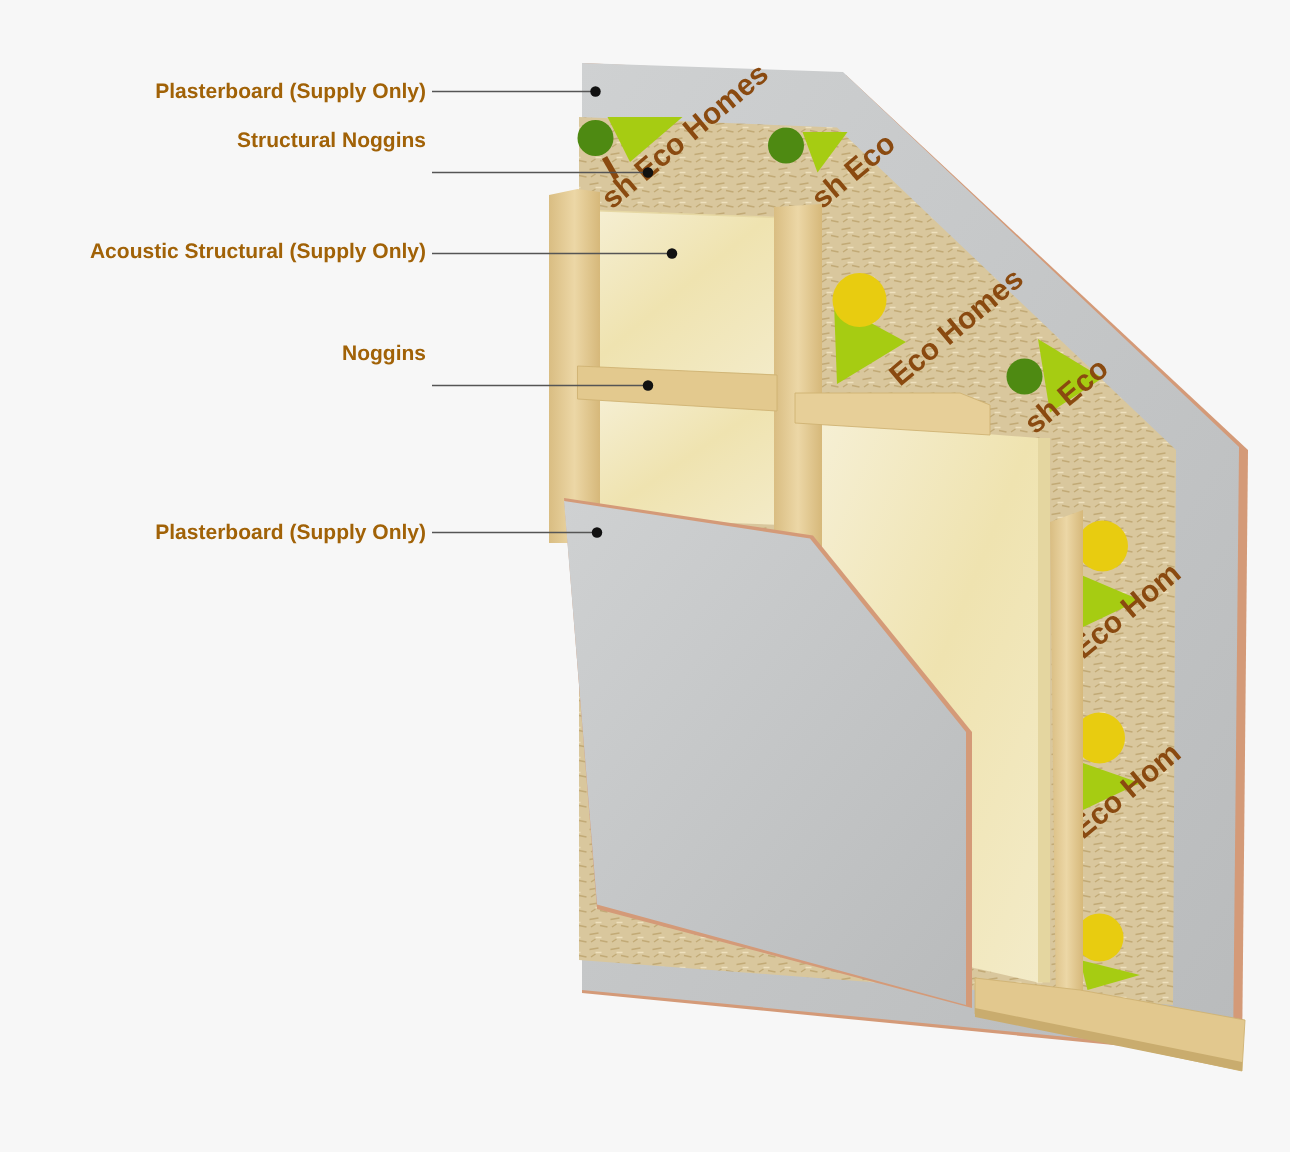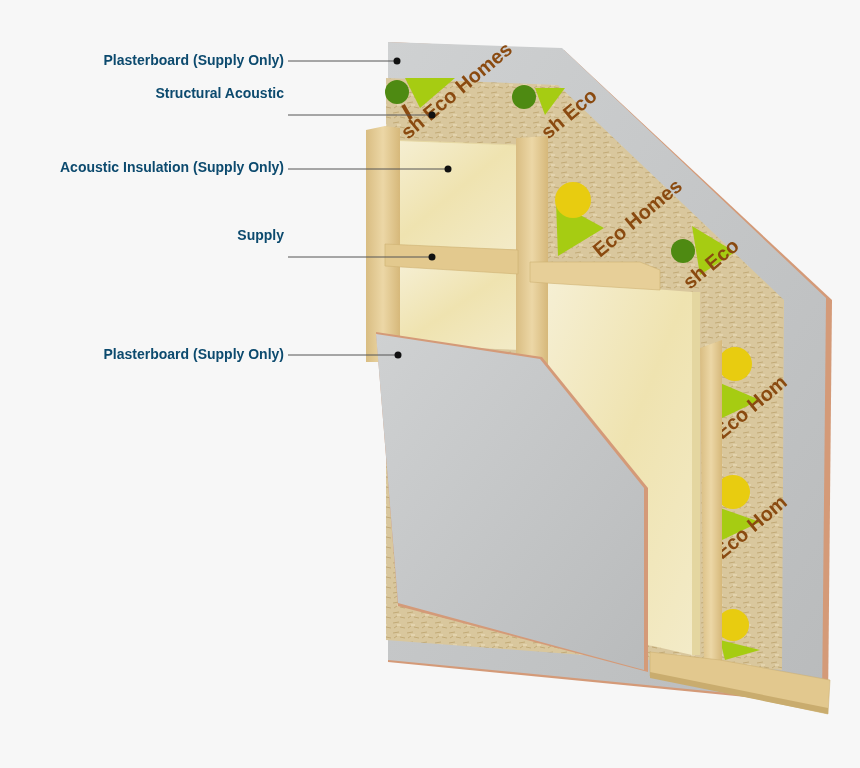--- a/index.html
+++ b/index.html
@@ -1,35 +1,35 @@
 <!DOCTYPE html>
 <html><head>
 <meta charset="utf-8">
 <style>
   html, body { margin:0; padding:0; }
   body { width:860px; height:768px; background:#f7f7f7; position:relative; overflow:hidden;
          font-family:"Liberation Sans", sans-serif; }
-  .label { position:absolute; font-weight:bold; font-size:14px; color:#0c4a6e; text-align:right; line-height:19px; white-space:nowrap; }
+  .label { position:absolute; font-weight:bold; font-size:14px; color:#a16207; text-align:right; line-height:19px; white-space:nowrap; }
   svg { position:absolute; left:0; top:0; }
   .brand { font-family:"Liberation Sans", sans-serif; font-weight:bold; font-size:20px; fill:#8a4a10; }
 </style>
 </head>
 <body>
 
 <div class="label" style="right:576px; top:51px;">
   <div>Plasterboard (Supply Only)</div>
 </div>
 <div class="label" style="right:576px; top:84px;">
-  <div style="text-align:left;">Structural Acoustic</div>
+  <div style="text-align:left;">Structural Noggins</div>
 </div>
 <div class="label" style="right:576px; top:158px;">
-  <div>Acoustic Insulation (Supply Only)</div>
+  <div>Acoustic Structural (Supply Only)</div>
 </div>
 <div class="label" style="right:576px; top:226px;">
-  <div style="text-align:left;">Supply</div>
+  <div style="text-align:left;">Noggins</div>
 </div>
 <div class="label" style="right:576px; top:345px;">
   <div>Plasterboard (Supply Only)</div>
 </div>
 
 <svg width="860" height="768" viewBox="0 0 860 768">
   <defs>
     <linearGradient id="pbGrad" x1="0" y1="0" x2="1" y2="1">
       <stop offset="0" stop-color="#cfd1d2"></stop>
         <stop offset="1" stop-color="#b9bbbc"></stop>

